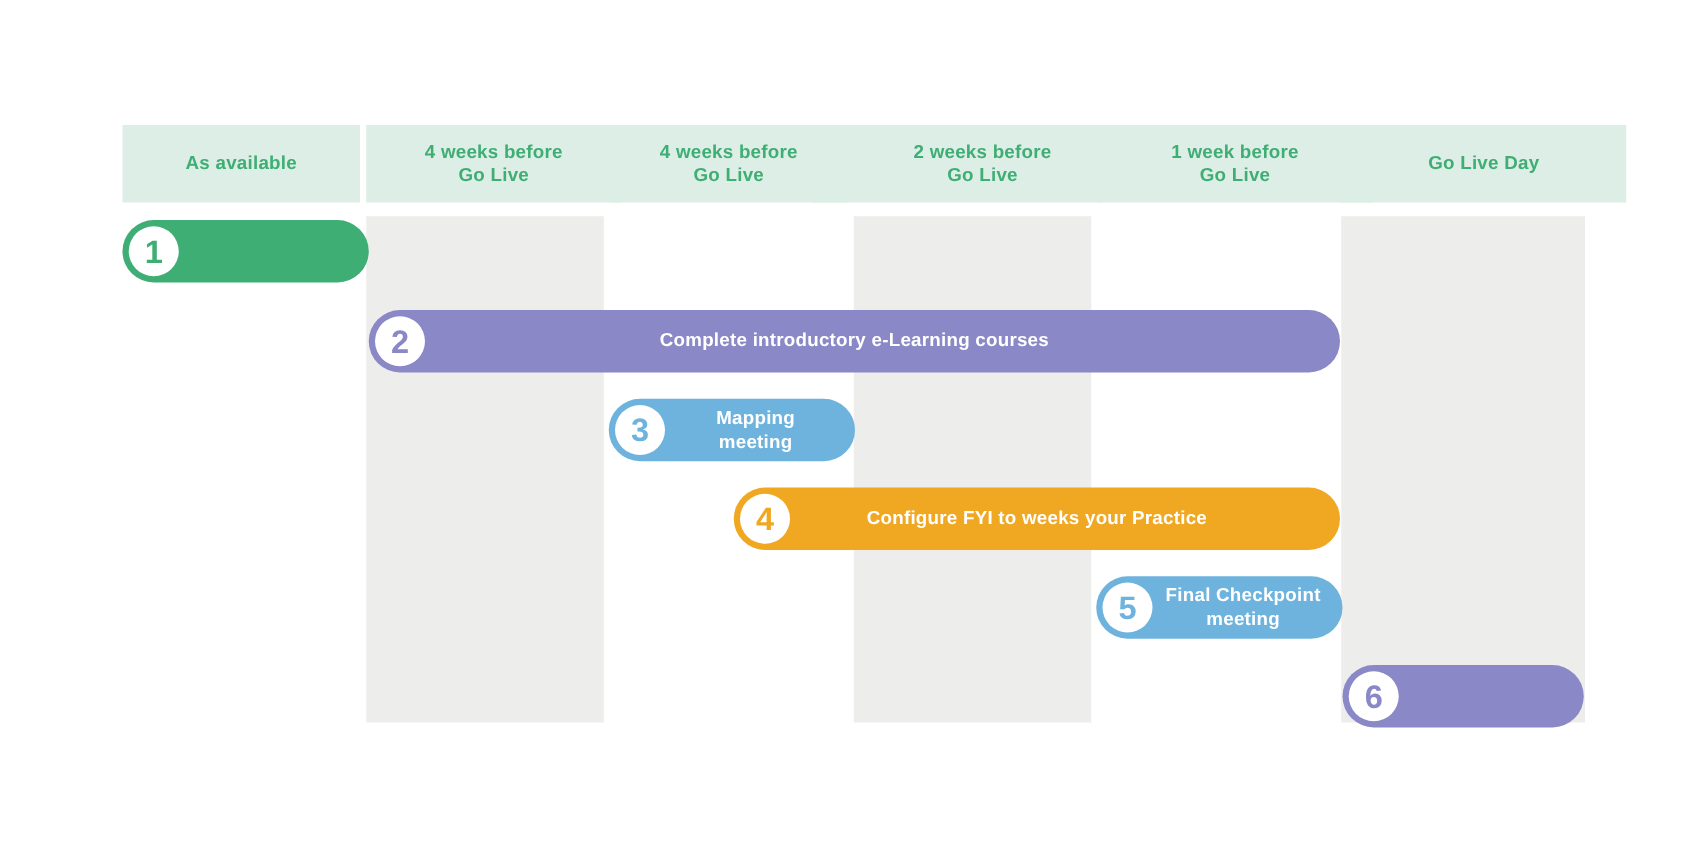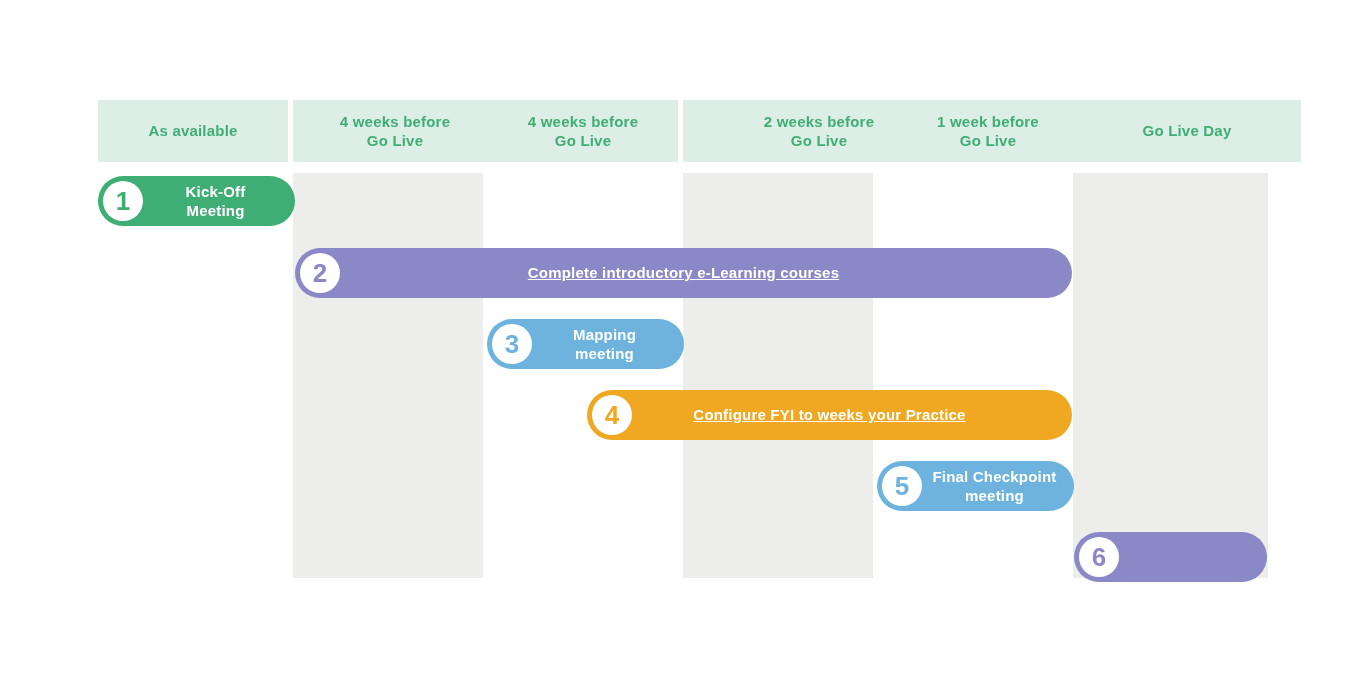--- a/index.html
+++ b/index.html
@@ -71,49 +71,46 @@
     color: #ffffff;
     font-size: 15px;
     font-weight: 700;
     letter-spacing: 0.2px;
     white-space: pre-line;
     line-height: 1.3;
   }
   .task .label.label-full {
     left: 0;
     right: 0;
-    text-decoration: underline;
   }
 </style>
 </head>
 <body>
 
 <div class="canvas">
 
   <div class="header-cell" style="left:98px; width:190px;">As available</div>
   <div class="header-cell" style="left:293px; width:204px;">4 weeks before
 Go Live</div>
   <div class="header-cell" style="left:488px; width:190px;">4 weeks before
 Go Live</div>
-  <div class="header-cell" style="left:683px; width:190px;padding-left:41px;">2 weeks before
+  <div class="header-cell" style="left:650px; width:190px;padding-left:41px;">2 weeks before
 Go Live</div>
   <div class="header-cell" style="left:878px; width:220px;">1 week before
 Go Live</div>
   <div class="header-cell" style="left:1073px; width:228px;">Go Live Day</div>
 
   <div class="stripe" style="left:293px; width:190px;"></div>
   <div class="stripe" style="left:683px; width:190px;"></div>
   <div class="stripe" style="left:1073px; width:195px;"></div>
 
   <div class="task" style="left: 98px; top: 176px; width: 197px; background: rgb(63, 174, 116);">
     <div class="badge">
         <span class="num" style="color: rgb(63, 174, 116);">1</span>
       </div>
-    <div class="label">Kick-Off
-Meeting</div>
   </div>
 
   <div class="task" style="left: 295px; top: 248px; width: 777px; background: rgb(138, 136, 198);">
     <div class="badge">
         <span class="num" style="color: rgb(138, 136, 198);">2</span>
       </div>
     <div class="label label-full">Complete introductory e-Learning courses</div>
   </div>
 
   <div class="task" style="left: 487px; top: 319px; width: 197px; background: rgb(109, 179, 222);">

